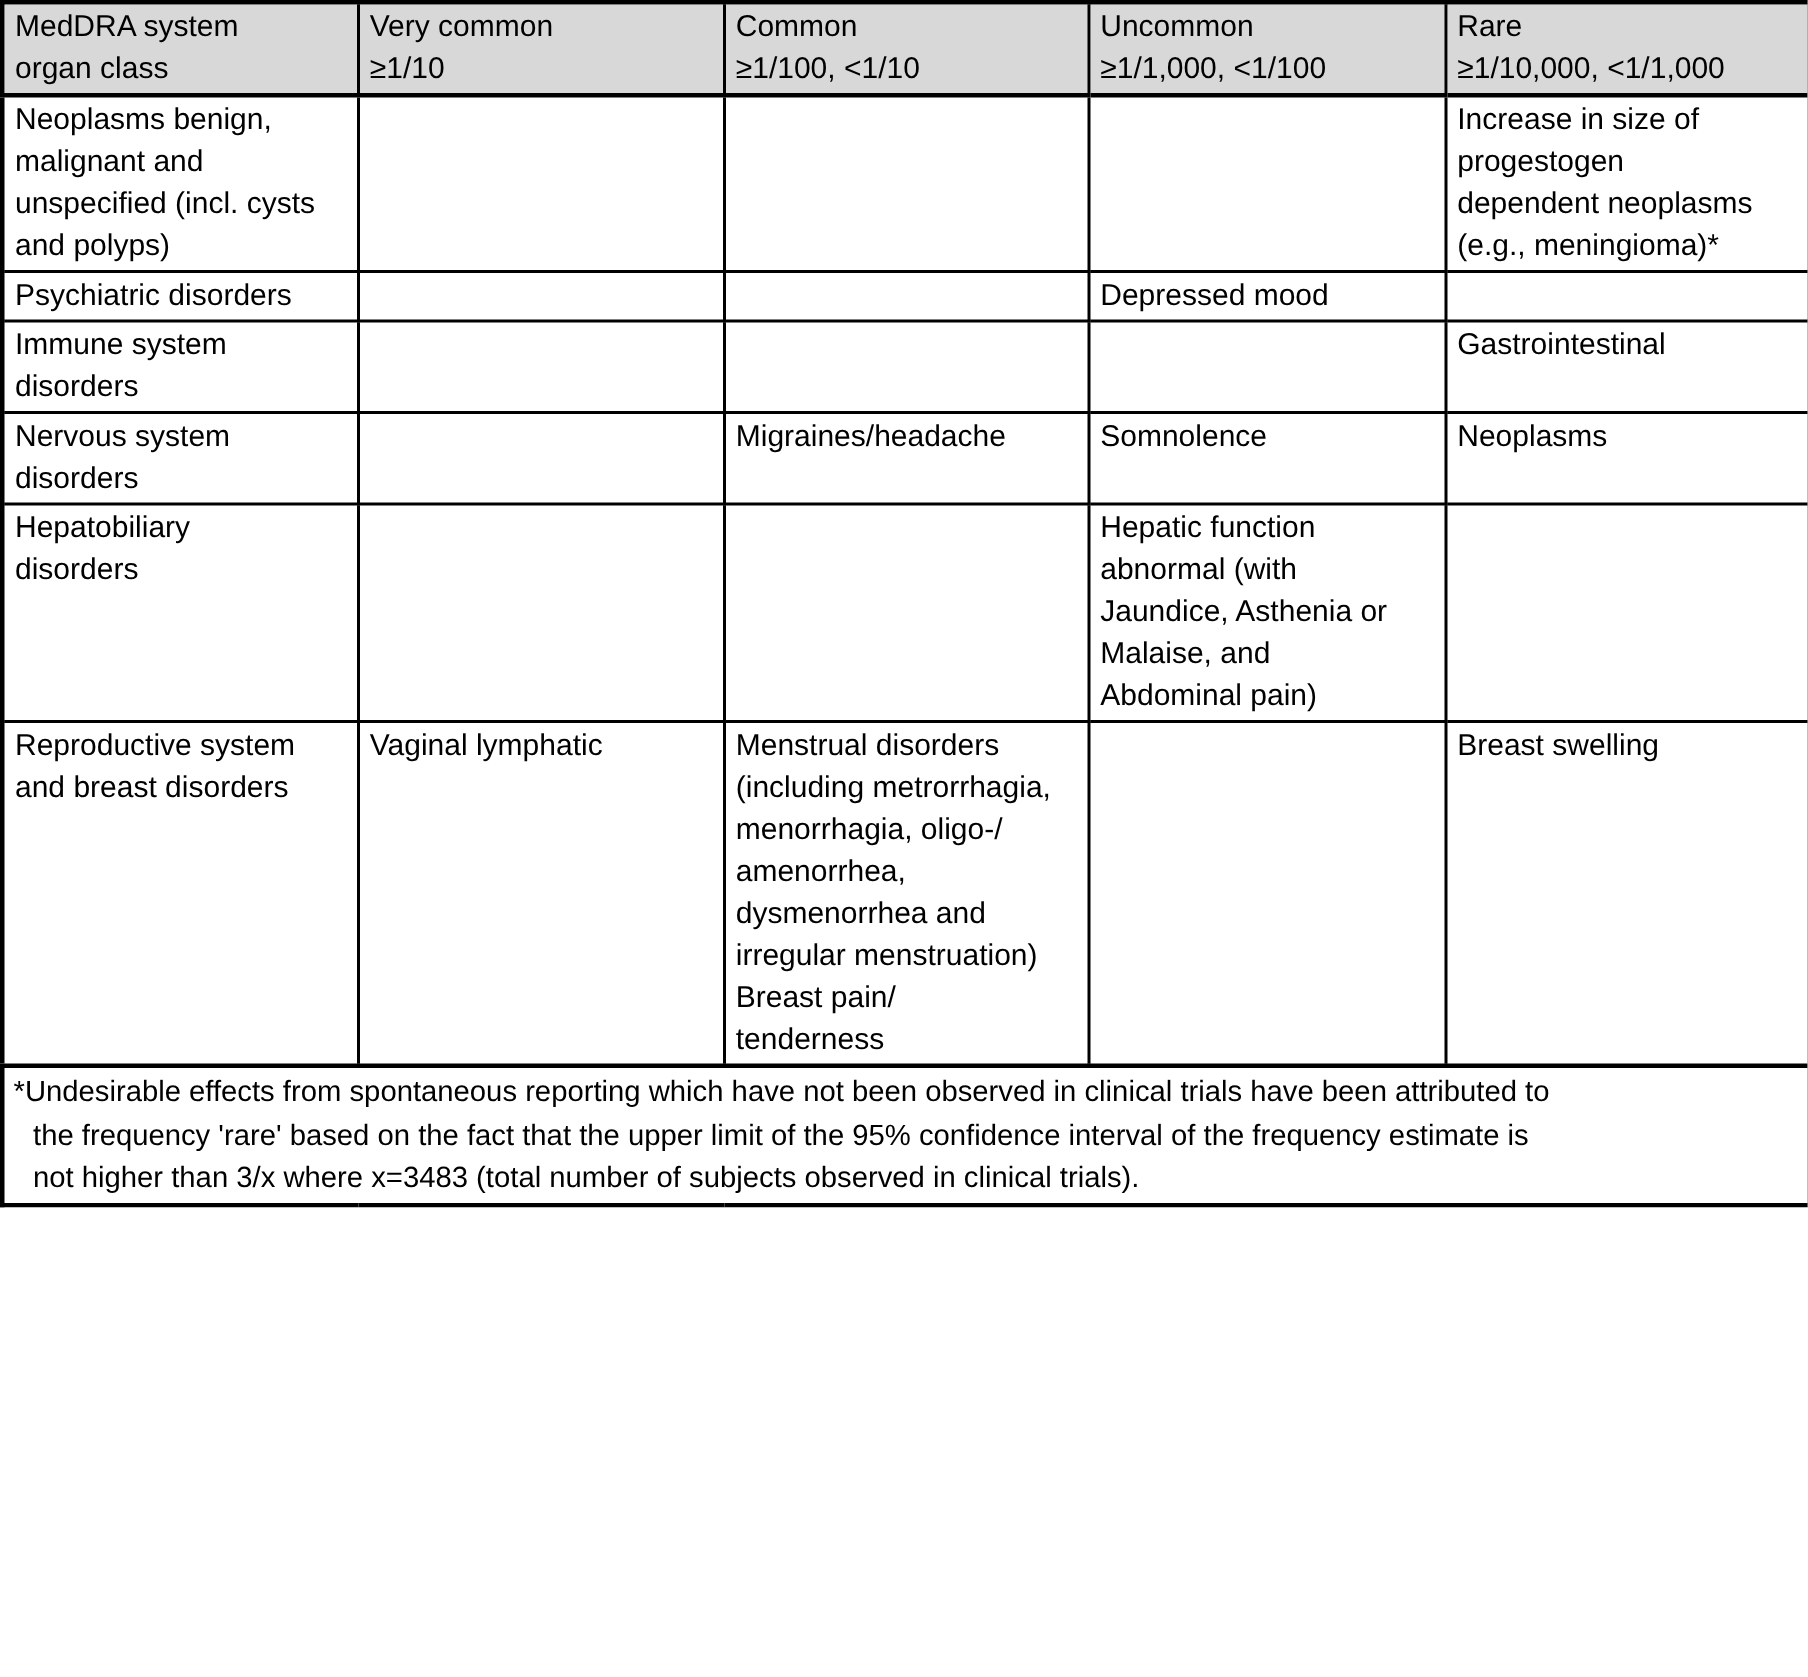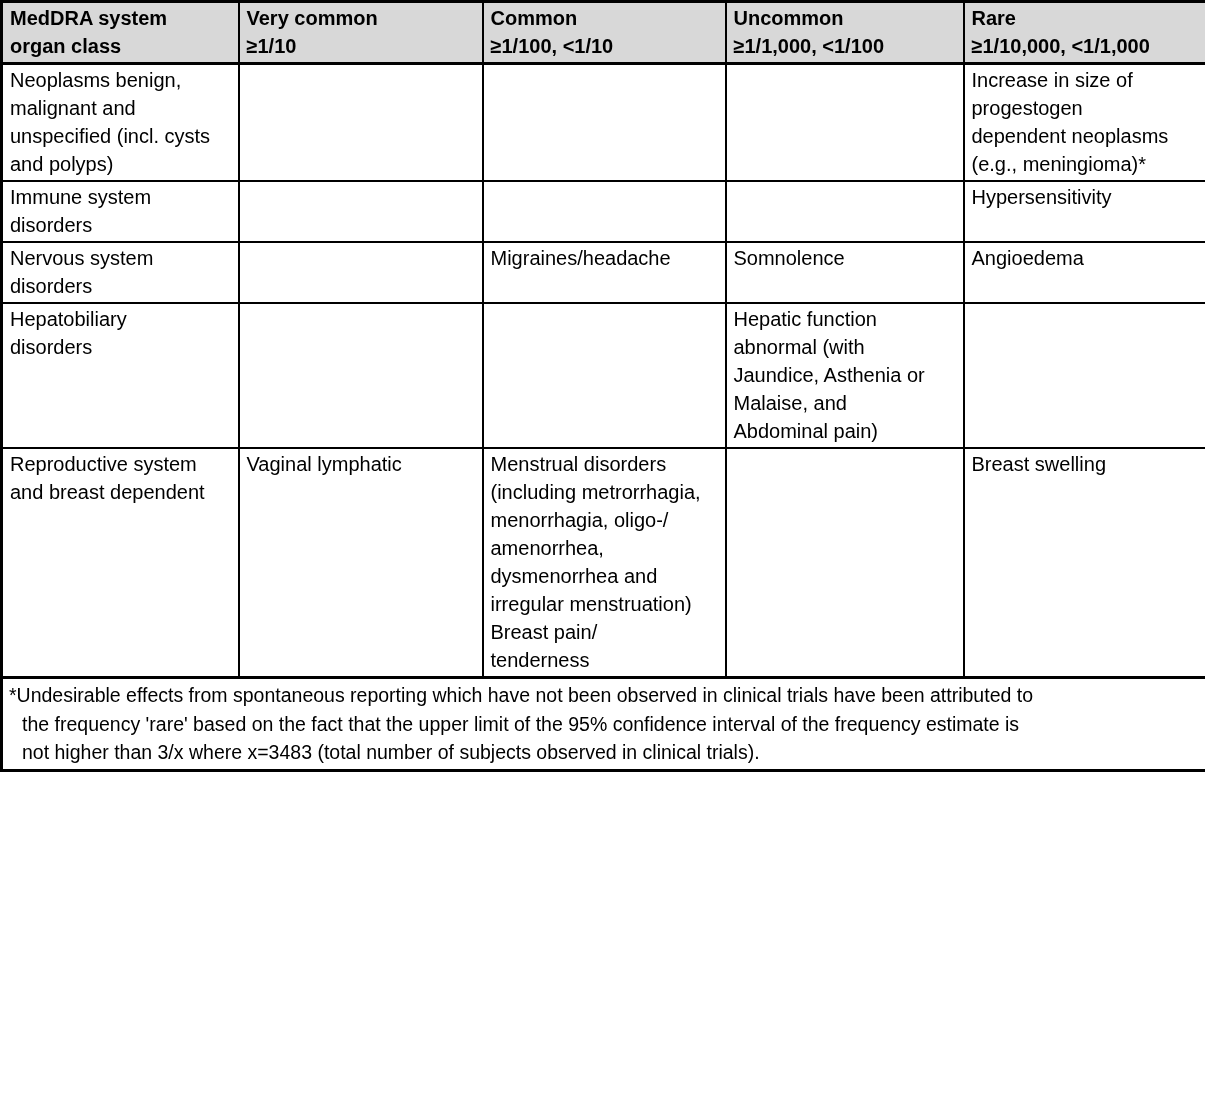--- a/index.html
+++ b/index.html
@@ -24,21 +24,21 @@
   table.adr-table td {
     border: 2px solid #000000;
     vertical-align: top;
     padding: 1px 6px 2px 7px;
     white-space: pre-line;
     overflow: hidden;
     text-align: left;
   }
   table.adr-table th {
     background: #d8d8d8;
-    font-weight: bold;
+    font-weight: normal;
     border-bottom: 3px solid #000000;
   }
   table.adr-table td.footnote-cell {
     font-size: 19.5px;
     line-height: 28.5px;
     padding: 2px 4px 2px 19px;
     text-indent: -13px;
     border-top: 3px solid #000000;
   }
 </style>
@@ -75,51 +75,58 @@
 unspecified (incl. cysts
 and polyps)</td>
         <td></td>
         <td></td>
         <td></td>
         <td>Increase in size of
 progestogen
 dependent neoplasms
 (e.g., meningioma)*</td>
       </tr>
+      <tr style="height:28px">
+        <td>Psychiatric disorders</td>
+        <td></td>
+        <td></td>
+        <td>Depressed mood</td>
+        <td></td>
+      </tr>
       <tr style="height:57px">
         <td>Immune system
 disorders</td>
         <td></td>
         <td></td>
         <td></td>
-        <td>Hypersensitivity</td>
+        <td>Gastrointestinal</td>
       </tr>
       <tr style="height:57px">
         <td>Nervous system
 disorders</td>
         <td></td>
         <td>Migraines/headache</td>
         <td>Somnolence</td>
-        <td>Angioedema</td>
+        <td>Neoplasms</td>
       </tr>
       <tr style="height:139px">
         <td>Hepatobiliary
 disorders</td>
         <td></td>
         <td></td>
         <td>Hepatic function
 abnormal (with
 Jaundice, Asthenia or
 Malaise, and
 Abdominal pain)</td>
         <td></td>
       </tr>
       <tr style="height:214px">
         <td>Reproductive system
-and breast dependent</td>
+and breast disorders</td>
         <td>Vaginal lymphatic</td>
         <td>Menstrual disorders
 (including metrorrhagia,
 menorrhagia, oligo-/
 amenorrhea,
 dysmenorrhea and
 irregular menstruation)
 Breast pain/
 tenderness</td>
         <td></td>

